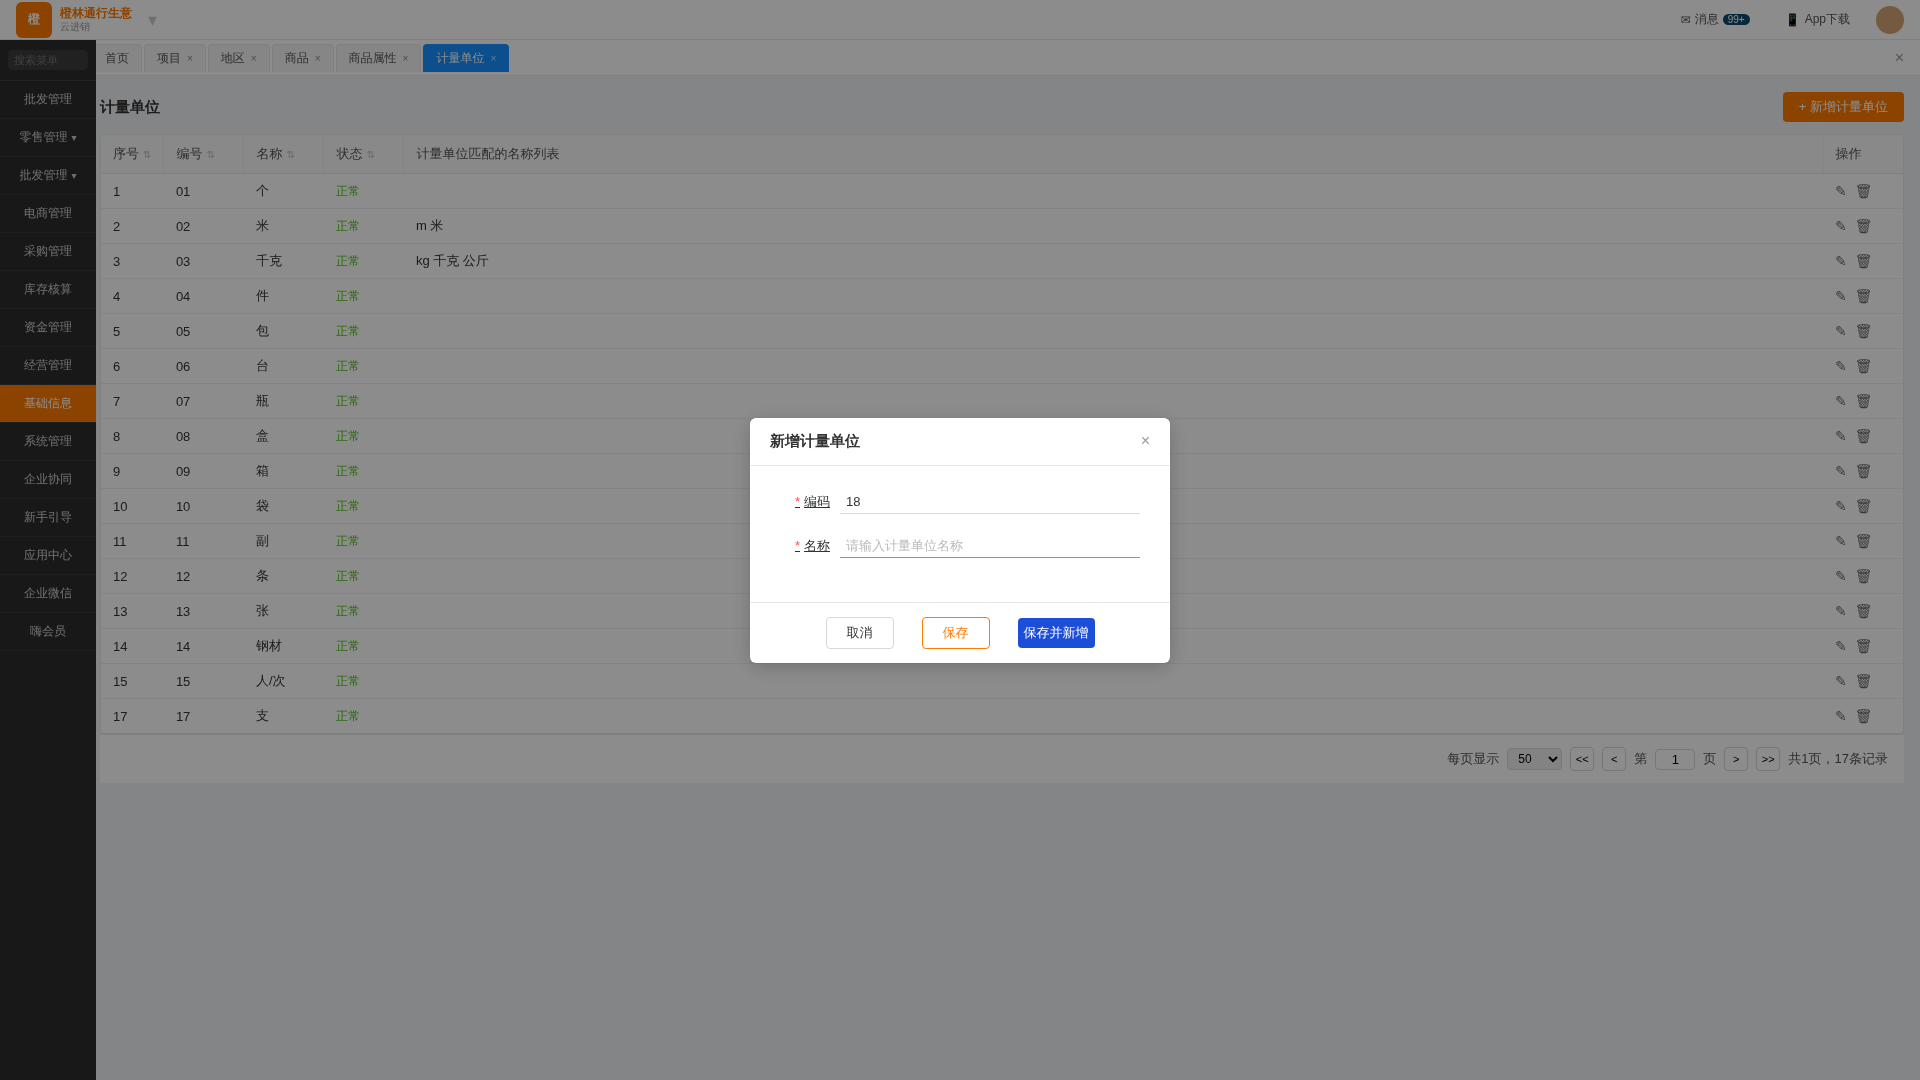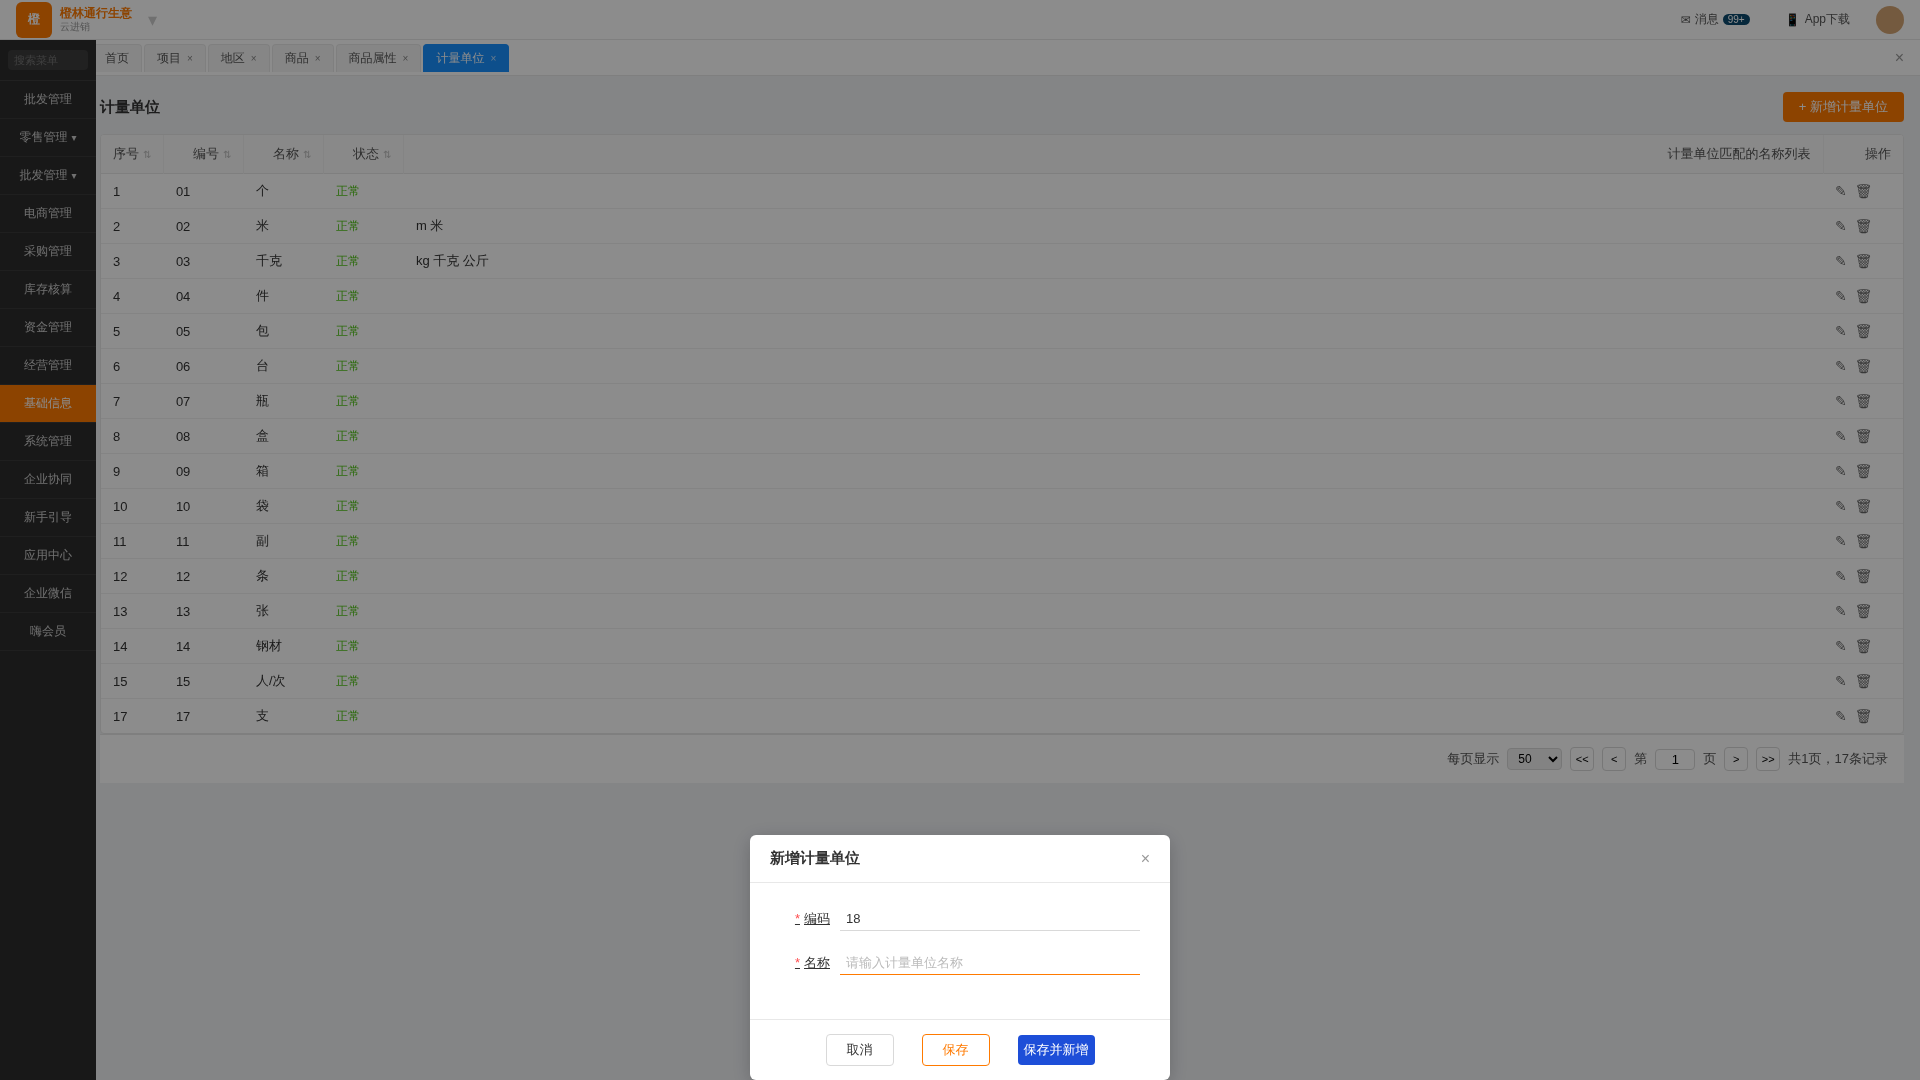--- a/index.html
+++ b/index.html
@@ -209,21 +209,21 @@
     table {
       width: 100%;
       border-collapse: collapse;
     }
     thead tr {
       background: #fafafa;
       border-bottom: 1px solid #e8e8e8;
     }
     th {
       padding: 10px 12px;
-      text-align: right;
+      text-align: left;
       font-weight: 500;
       color: #555;
       font-size: 13px;
       border-right: 1px solid #f0f0f0;
       white-space: nowrap;
     }
     th:last-child { border-right: none; }
     .sort-icon { color: #bbb; font-size: 10px; margin-left: 4px; }
     td {
       padding: 8px 12px;
@@ -286,21 +286,21 @@
       font-size: 13px;
     }
 
     
     .modal-overlay {
       position: fixed;
       top: 0; left: 0; right: 0; bottom: 0;
       background: rgba(0,0,0,0.45);
       z-index: 200;
       display: flex;
-      align-items: flex-end;
+      align-items: center;
       justify-content: center;
     }
     .modal {
       background: white;
       border-radius: 6px;
       width: 420px;
       box-shadow: 0 4px 20px rgba(0,0,0,0.2);
     }
     .modal-header {
       padding: 14px 20px;

